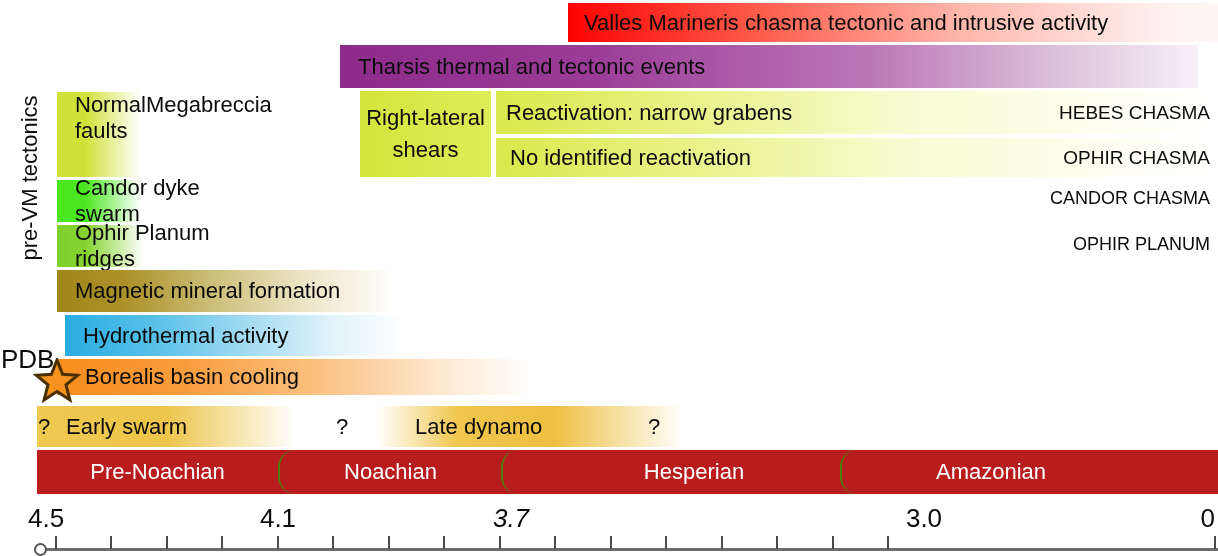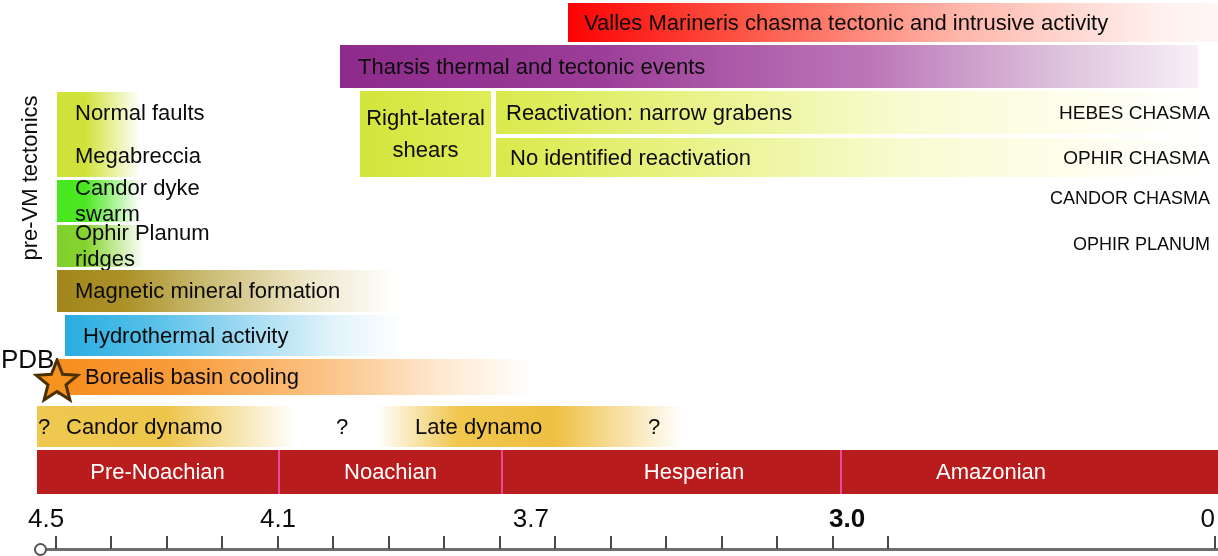--- a/index.html
+++ b/index.html
@@ -14,42 +14,42 @@
     background:linear-gradient(to right,#8d2a8b 0%,#9b3d98 30%,#bc77b8 62%,#ddc2dc 84%,#f7f0f7 100%);}
   .bar-shears{left:360px;top:91px;width:131px;height:86px;justify-content:center;text-align:center;line-height:1.45;
     background:linear-gradient(to right,#d3e43c 0%,#dfed58 100%);}
   .react-row{left:496px;box-sizing:border-box;width:722px;justify-content:space-between;padding:0 8px 0 14px;
     background:linear-gradient(to right,#d9e94b 0%,#e7f283 25%,#f7fbce 55%,#fffef2 85%,#ffffff 100%);}
   .row1{top:91px;height:43px;padding-left:10px;}
   .row2{top:138px;height:39px;}
   .loc{font-size:19px;white-space:nowrap;}
   .loc-float{position:absolute;right:8px;font-size:18px;}
   .leftbar{left:57px;box-sizing:border-box;padding-left:18px;font-size:22px;}
-  .bar-nfmb{top:92px;height:85px;width:190px;flex-direction:column;align-items:flex-start;justify-content:space-around;
+  .bar-nfmb{top:92px;height:85px;width:190px;flex-direction:row;align-items:flex-start;justify-content:space-around;
     background:linear-gradient(to right,#d0e23a 0%,#d0e23a 15%,rgba(255,255,255,0) 44%);}
   .bar-cds{top:180px;height:42px;width:190px;
     background:linear-gradient(to right,#49e71f 0%,#4ce722 15%,rgba(255,255,255,0) 44%);}
   .bar-opr{top:225px;height:42px;width:190px;
     background:linear-gradient(to right,#7fd02c 0%,#86d32f 15%,rgba(255,255,255,0) 46%);}
   .bar-mmf{top:270px;height:42px;width:340px;
     background:linear-gradient(to right,#a1861b 0%,#ac9129 20%,#cbbd76 45%,#ece4c4 72%,rgba(255,255,255,0) 100%);}
   .bar-hta{top:315px;height:41px;width:340px;
     background:linear-gradient(to right,#28ade1 0%,#55bfe8 25%,#a7dcf3 55%,#e3f4fb 80%,rgba(255,255,255,0) 100%);margin-left:8px;}
   .bar-bbc{top:359px;height:36px;width:475px;padding-left:28px;
     background:linear-gradient(to right,#f78d1d 0%,#f89b39 25%,#fbc182 55%,#fee7cd 80%,rgba(255,255,255,0) 100%);}
   .bar-dynamo{left:37px;top:406px;width:680px;height:41px;
     background:linear-gradient(to right,#eec84f 0%,#edc54b 19%,rgba(255,255,255,0) 38%,rgba(255,255,255,0) 50%,#f0c64d 62%,#eebf42 76%,rgba(255,255,255,0) 95%);}
   .dyn-label{position:absolute;top:406px;height:41px;display:flex;align-items:center;font-size:22px;}
   .rot-label{position:absolute;left:-55px;top:165px;width:170px;height:26px;text-align:center;font-size:22px;
     transform:rotate(-90deg);}
   .pdb{position:absolute;left:1px;top:344px;font-size:26px;}
   .star-wrap{position:absolute;left:33px;top:358px;width:48px;height:48px;}
   .epoch-bar{position:absolute;left:37px;top:450px;width:1181px;height:44px;background:#b91c1c;display:flex;}
   .epoch{display:flex;align-items:center;justify-content:center;color:#fff;font-size:22px;box-sizing:border-box;}
-  .epoch + .epoch{border-left:2px solid #ec4899;}
+  .epoch + .epoch{border-left:2px solid #4d7c0f;border-radius:17px;}
   .age{position:absolute;top:503px;font-size:26px;height:30px;}
   .ruler-line{position:absolute;left:40px;top:548px;width:1178px;height:0;border-top:3px solid #6d6d6d;}
   .ruler-circle{position:absolute;left:34px;top:543px;width:9px;height:9px;border:2px solid #555;border-radius:50%;background:#fff;}
   .tick{position:absolute;top:536px;width:2px;height:13px;background:#4a4a4a;}
 </style>
 </head>
 <body>
 
 <div id="canvas">
 
@@ -110,36 +110,36 @@
 
   <div class="pdb">PDB</div>
   <div class="star-wrap">
     <svg width="48" height="48" viewBox="0 0 48 48">
       <polygon points="24,2 29.6,16.3 44.9,17.2 33.0,26.9 36.9,41.8 24,33.5 11.1,41.8 15.0,26.9 3.1,17.2 18.4,16.3" fill="#f6921e" stroke="#4a3000" stroke-width="3" stroke-linejoin="miter"></polygon>
     </svg>
   </div>
 
   <div class="bar bar-dynamo"></div>
   <div class="dyn-label" style="left:38px;">?</div>
-  <div class="dyn-label" style="left:66px;">Candor dynamo</div>
+  <div class="dyn-label" style="left:66px;">Early swarm</div>
   <div class="dyn-label" style="left:336px;">?</div>
   <div class="dyn-label" style="left:415px;">Late dynamo</div>
   <div class="dyn-label" style="left:648px;">?</div>
 
   <div class="epoch-bar">
     <div class="epoch" style="width:241px;">Pre-Noachian</div>
     <div class="epoch" style="width:223px;">Noachian</div>
     <div class="epoch" style="width:339px;padding-left:45px;">Hesperian</div>
     <div class="epoch" style="width:300px;">Amazonian</div>
   </div>
 
   <div class="age" style="left:28px;width:56px;text-align:left;">4.5</div>
   <div class="age" style="left:250px;width:56px;text-align:center;">4.1</div>
-  <div class="age" style="left:493px;width:56px;text-align:right;">3.7</div>
-  <div class="age" style="left:829px;width:56px;text-align:left;font-weight:bold;">3.0</div>
+  <div class="age" style="left:483px;width:56px;text-align:center;font-style:italic;">3.7</div>
+  <div class="age" style="left:896px;width:56px;text-align:center;">3.0</div>
   <div class="age" style="left:1185px;width:30px;text-align:right;">0</div>
 
   <div class="ruler-line"></div>
   <div class="ruler-circle"></div>
   <div>
       <div class="tick" style="left: 55px;"></div>
       <div class="tick" style="left: 110.47px;"></div>
       <div class="tick" style="left: 165.94px;"></div>
       <div class="tick" style="left: 221.41px;"></div>
       <div class="tick" style="left: 276.88px;"></div>

